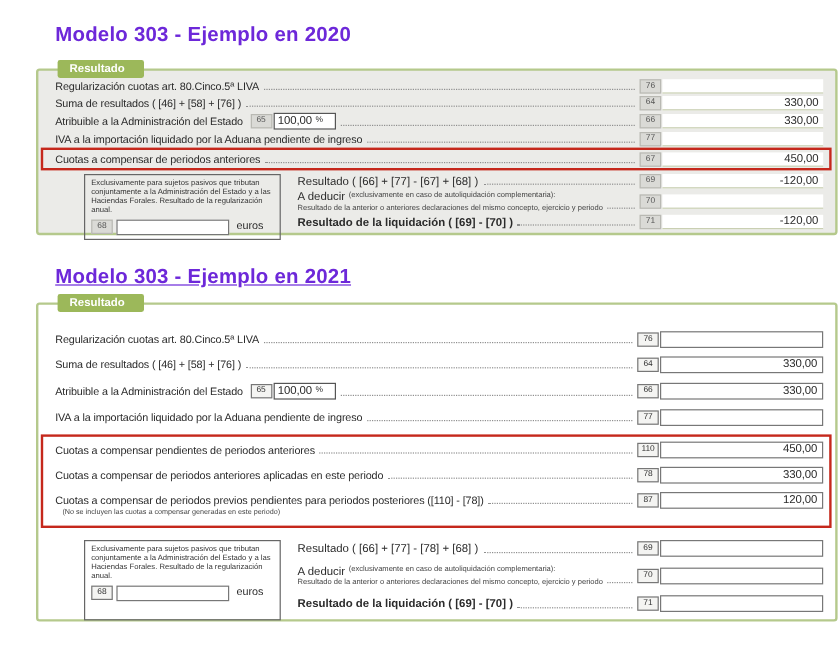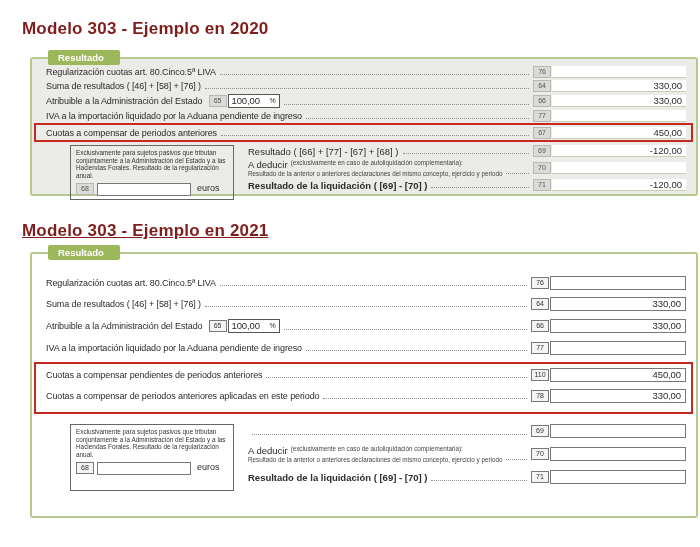--- a/index.html
+++ b/index.html
@@ -1,20 +1,20 @@
 <!DOCTYPE html>
 <html><head>
 <meta charset="utf-8">
 <style>
   html,body{margin:0;padding:0;}
   body{
     width:700px;height:547px;position:relative;background:#ffffff;
     font-family:"Liberation Sans", sans-serif;color:#2b2b2b;overflow:hidden;
   }
-  .title{position:absolute;left:22px;font-size:17px;font-weight:bold;color:#7f1d1d;letter-spacing:.2px;}
+  .title{position:absolute;left:46px;font-size:17px;font-weight:bold;color:#6d28d9;letter-spacing:.2px;}
   #title1{top:8px;}
   #title2{top:210px;text-decoration:underline;}
 
   .form{position:absolute;left:30px;width:668px;border:2px solid #b5c98c;border-radius:3px;box-sizing:border-box;}
   #form2020{top:57px;height:139px;background:#ebebe8;}
   #form2021{top:252px;height:266px;background:#ffffff;}
 
   .tab{
     position:absolute;top:-9px;left:16px;background:#9cb85a;color:#fff;
     font-size:9.5px;font-weight:bold;padding:2px 16px 2px 10px;border-radius:2px;line-height:11px;
@@ -36,21 +36,21 @@
     flex:0 0 auto;width:114px;text-align:right;font-size:9.5px;background:#fff;
     height:11px;line-height:11px;padding:0 4px 0 16px;
   }
   .f20 .valcell{border-bottom:1px solid #c9cfb2;}
   .f21 .numcell{background:#f4f4f2;border:1px solid #777;color:#333;}
   .f21 .valcell{border:1px solid #777;height:12px;line-height:12px;}
 
   .inline65{display:inline-flex;align-items:center;margin-left:6px;}
   .pctbox{
     display:inline-flex;align-items:center;background:#fff;border:1px solid #555;
-    height:12px;line-height:12px;padding:0 3px;font-size:9.5px;min-width:44px;justify-content:space-between;
+    height:12px;line-height:12px;padding:0 3px;font-size:9.5px;min-width:44px;
   }
   .pct{font-size:7px;margin-left:3px;}
 
   .redbox{border:2px solid #c5281c;margin:1px -7px 0 -12px;padding:1px 5px 1px 10px;}
   .f21 .redbox{padding-top:4px;padding-bottom:2px;margin-top:2px;}
   .noteblock{margin-bottom:0;}
   .rownote{font-size:6px;color:#444;margin:-7px 0 6px 6px;letter-spacing:0;}
 
   .footer{display:flex;margin:3px 10px 0 14px;}
   #form2021 .footer{margin-top:10px;}
@@ -211,34 +211,44 @@
         <span class="dots"></span>
         <span class="numcell">110</span>
         <span class="valcell">450,00</span>
       </div>
       <div class="frow">
         <span class="lbl">Cuotas a compensar de periodos anteriores aplicadas en este periodo</span>
         <span class="dots"></span>
         <span class="numcell">78</span>
         <span class="valcell">330,00</span>
       </div>
+      <div class="noteblock">
+        <div class="frow">
+          <span class="lbl">Cuotas a compensar de periodos previos pendientes para periodos posteriores ([110] - [78])</span>
+          <span class="dots"></span>
+          <span class="numcell">87</span>
+          <span class="valcell">120,00</span>
+        </div>
+        <div class="rownote">(No se incluyen las cuotas a compensar generadas en este periodo)</div>
+      </div>
     </div>
   </div>
 
   <div class="footer">
     <div class="sidebox">
       <div class="sidetext">Exclusivamente para sujetos pasivos que tributan conjuntamente a la Administración del Estado y a las Haciendas Forales. Resultado de la regularización anual.</div>
       <div class="siderow">
         <span class="numcell">68</span>
         <span class="sideinput"></span>
         <span class="euros">euros</span>
       </div>
     </div>
     <div class="results">
       <div class="rrow">
+        <span class="lbl">Resultado ( [66] + [77] - [78] + [68] )</span>
         <span class="dots"></span>
         <span class="numcell">69</span>
         <span class="valcell"></span>
       </div>
       <div class="rrow">
         <div class="rleft">
           <div class="l1">
             <span>A deducir</span>
             <span class="smalltxt">(exclusivamente en caso de autoliquidación complementaria):</span>
           </div>

